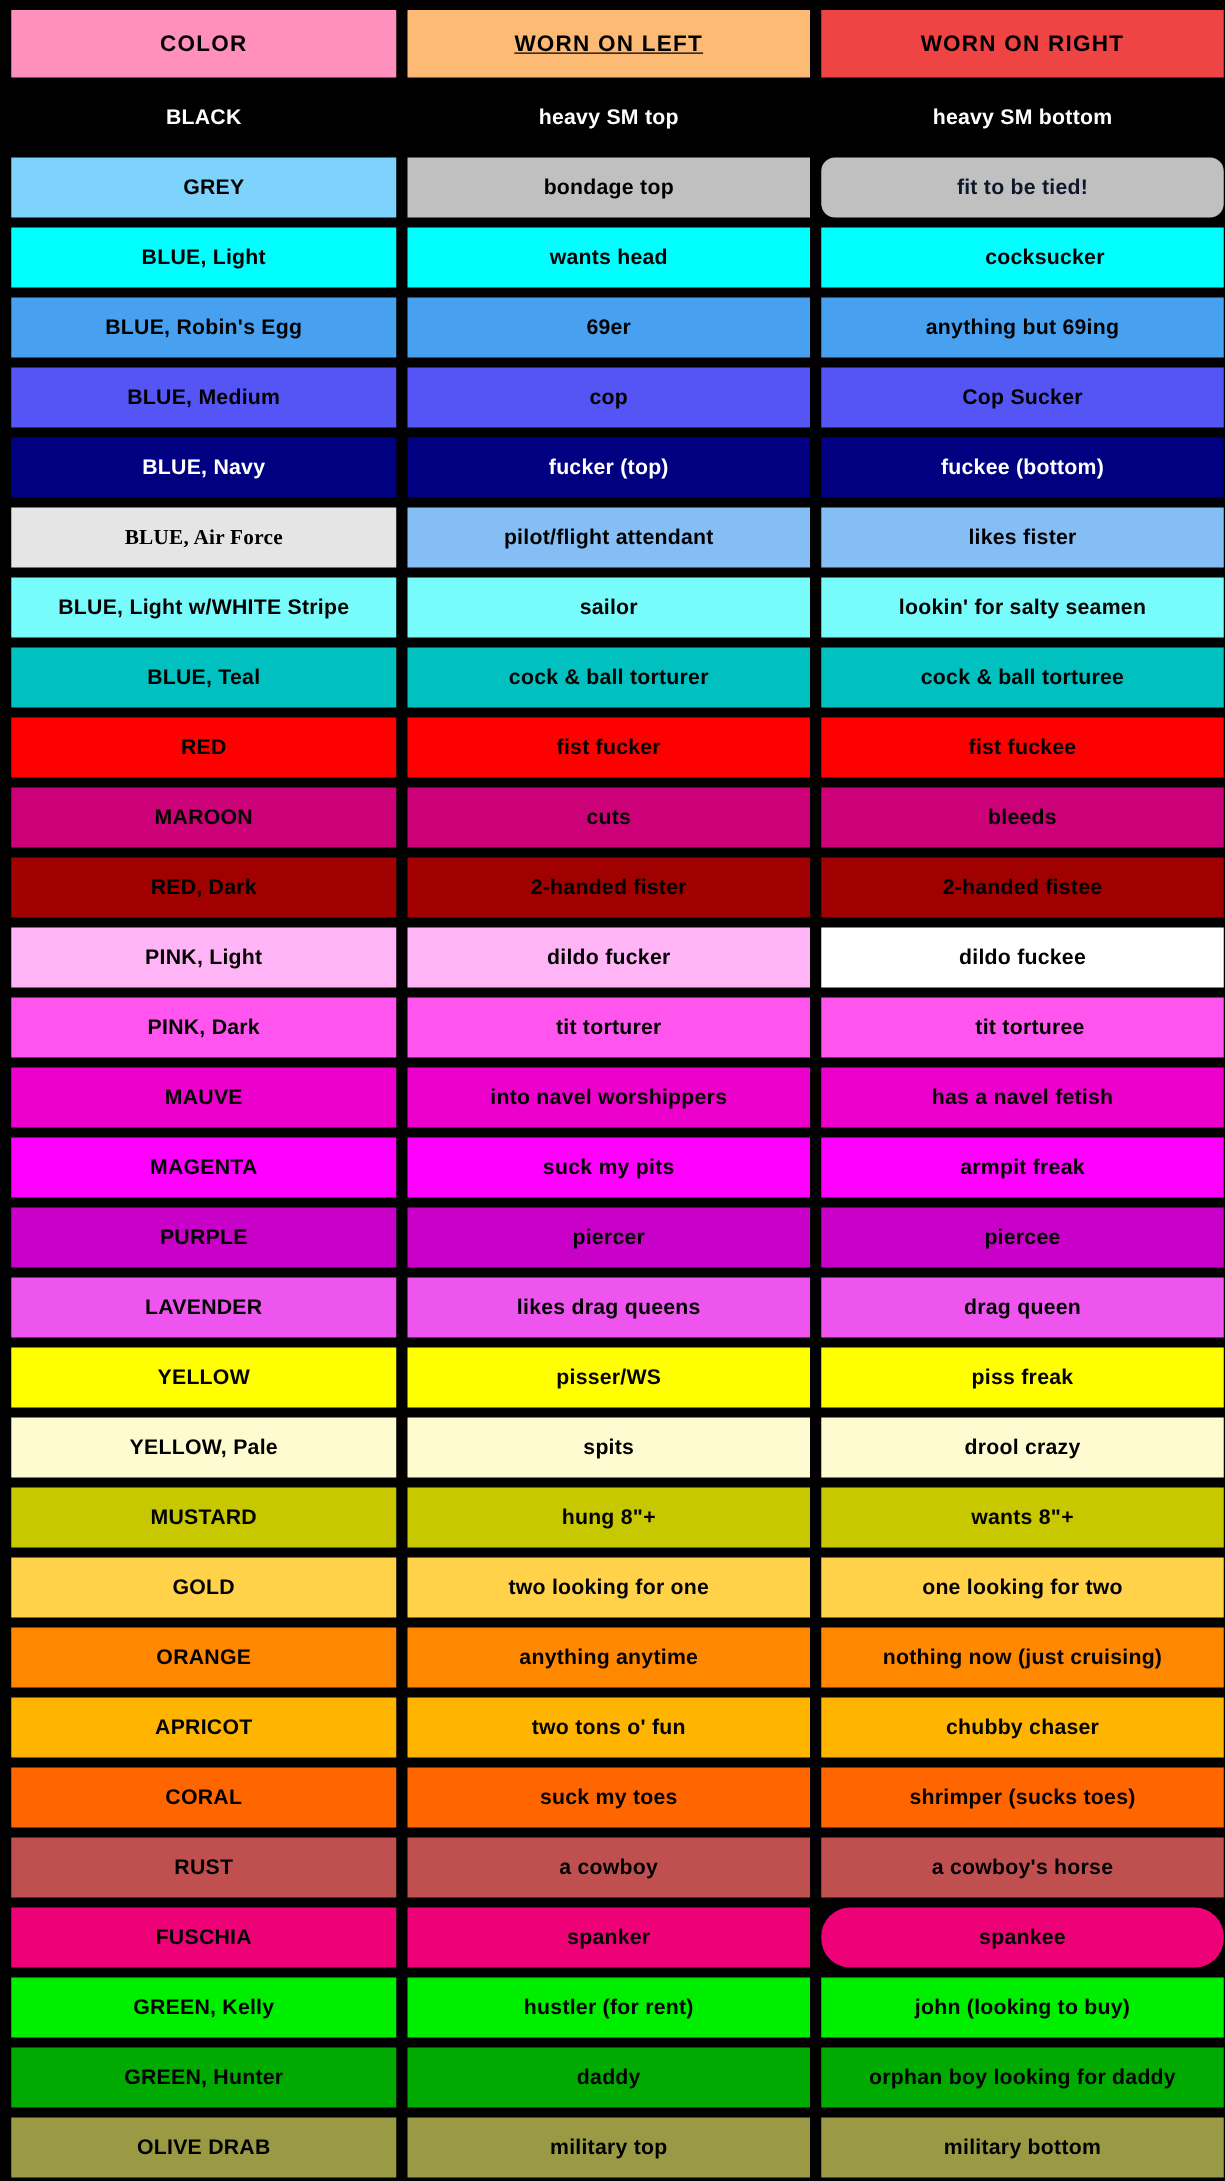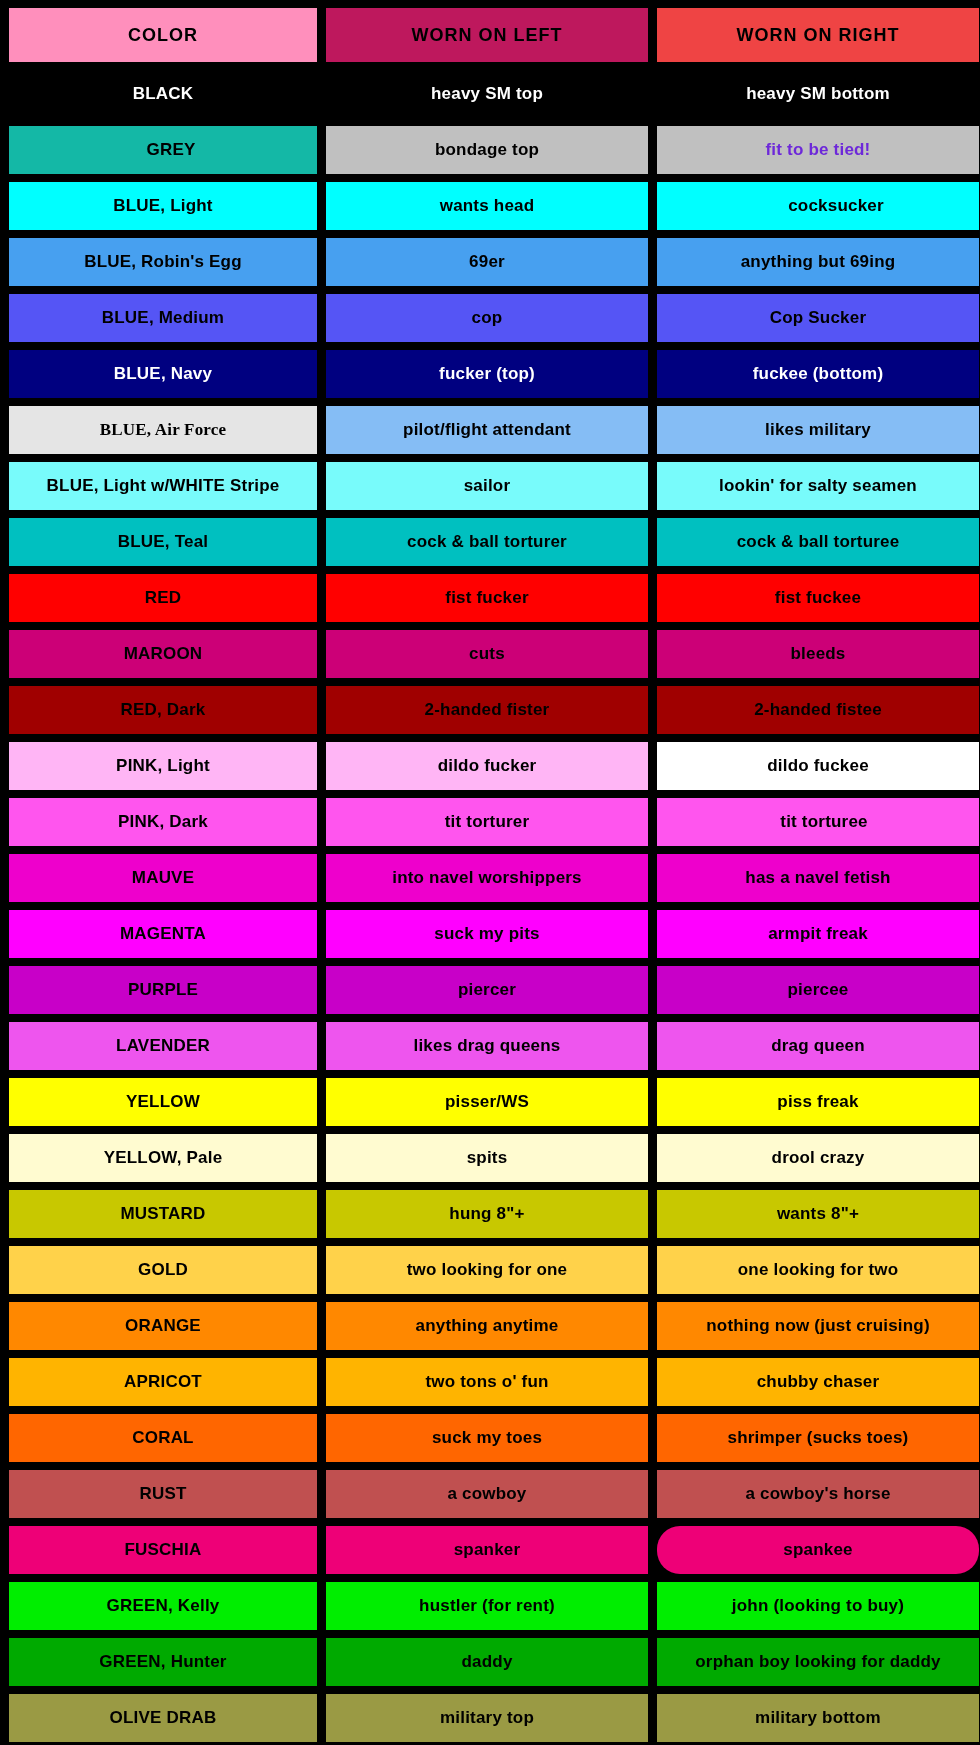--- a/index.html
+++ b/index.html
@@ -42,34 +42,34 @@
 
 <table class="hanky-table">
   <colgroup>
     <col class="col-color">
     <col class="col-left">
     <col class="col-right">
   </colgroup>
   <thead>
     <tr class="header-row">
       <td style="background: rgb(255, 143, 188); color: rgb(0, 0, 0);">COLOR</td>
-      <td style="background: #be185d; color: rgb(0, 0, 0);">WORN ON LEFT</td>
+      <td style="background: #fdba74; color: rgb(0, 0, 0); text-decoration: underline;">WORN ON LEFT</td>
       <td style="background: #ef4444; color: rgb(0, 0, 0); margin-top: 11px;">WORN ON RIGHT</td>
     </tr>
   </thead>
   <tbody id="table-body">
       <tr>
         <td style="background: rgb(0, 0, 0); color: rgb(255, 255, 255);">BLACK</td>
         <td style="background: rgb(0, 0, 0); color: rgb(255, 255, 255);">heavy SM top</td>
         <td style="background: rgb(0, 0, 0); color: rgb(255, 255, 255);">heavy SM bottom</td>
       </tr>
       <tr>
-        <td style="background: #14b8a6; color: rgb(0, 0, 0); padding-left: 20px;">GREY</td>
+        <td style="background: #7dd3fc; color: rgb(0, 0, 0); padding-left: 20px;">GREY</td>
         <td style="background: rgb(192, 192, 192); color: rgb(0, 0, 0);">bondage top</td>
-        <td style="background: rgb(192, 192, 192); color: #6d28d9;">fit to be tied!</td>
+        <td style="background: rgb(192, 192, 192); color: #0f172a; border-radius: 11px;">fit to be tied!</td>
       </tr>
       <tr>
         <td style="background: rgb(0, 255, 255); color: rgb(0, 0, 0);">BLUE, Light</td>
         <td style="background: rgb(0, 255, 255); color: rgb(0, 0, 0);">wants head</td>
         <td style="background: rgb(0, 255, 255); color: rgb(0, 0, 0); padding-left: 40px;">cocksucker</td>
       </tr>
       <tr>
         <td style="background: rgb(71, 160, 240); color: rgb(0, 0, 0);">BLUE, Robin's Egg</td>
         <td style="background: rgb(71, 160, 240); color: rgb(0, 0, 0);">69er</td>
         <td style="background: rgb(71, 160, 240); color: rgb(0, 0, 0);">anything but 69ing</td>
@@ -80,21 +80,21 @@
         <td style="background: rgb(85, 85, 245); color: rgb(0, 0, 0);">Cop Sucker</td>
       </tr>
       <tr>
         <td style="background: rgb(0, 0, 128); color: rgb(255, 255, 255);">BLUE, Navy</td>
         <td style="background: rgb(0, 0, 128); color: rgb(255, 255, 255);">fucker (top)</td>
         <td style="background: rgb(0, 0, 128); color: rgb(255, 255, 255);">fuckee (bottom)</td>
       </tr>
       <tr>
         <td style="background: #e5e5e5; color: rgb(0, 0, 0); font-family: Liberation Serif, serif;">BLUE, Air Force</td>
         <td style="background: rgb(133, 189, 245); color: rgb(0, 0, 0);">pilot/flight attendant</td>
-        <td style="background: rgb(133, 189, 245); color: rgb(0, 0, 0);">likes military</td>
+        <td style="background: rgb(133, 189, 245); color: rgb(0, 0, 0);">likes fister</td>
       </tr>
       <tr>
         <td style="background: rgb(120, 251, 251); color: rgb(0, 0, 0);">BLUE, Light w/WHITE Stripe</td>
         <td style="background: rgb(120, 251, 251); color: rgb(0, 0, 0);">sailor</td>
         <td style="background: rgb(120, 251, 251); color: rgb(0, 0, 0);">lookin' for salty seamen</td>
       </tr>
       <tr>
         <td style="background: rgb(0, 192, 192); color: rgb(0, 0, 0);">BLUE, Teal</td>
         <td style="background: rgb(0, 192, 192); color: rgb(0, 0, 0);">cock &amp; ball torturer</td>
         <td style="background: rgb(0, 192, 192); color: rgb(0, 0, 0);">cock &amp; ball torturee</td>

